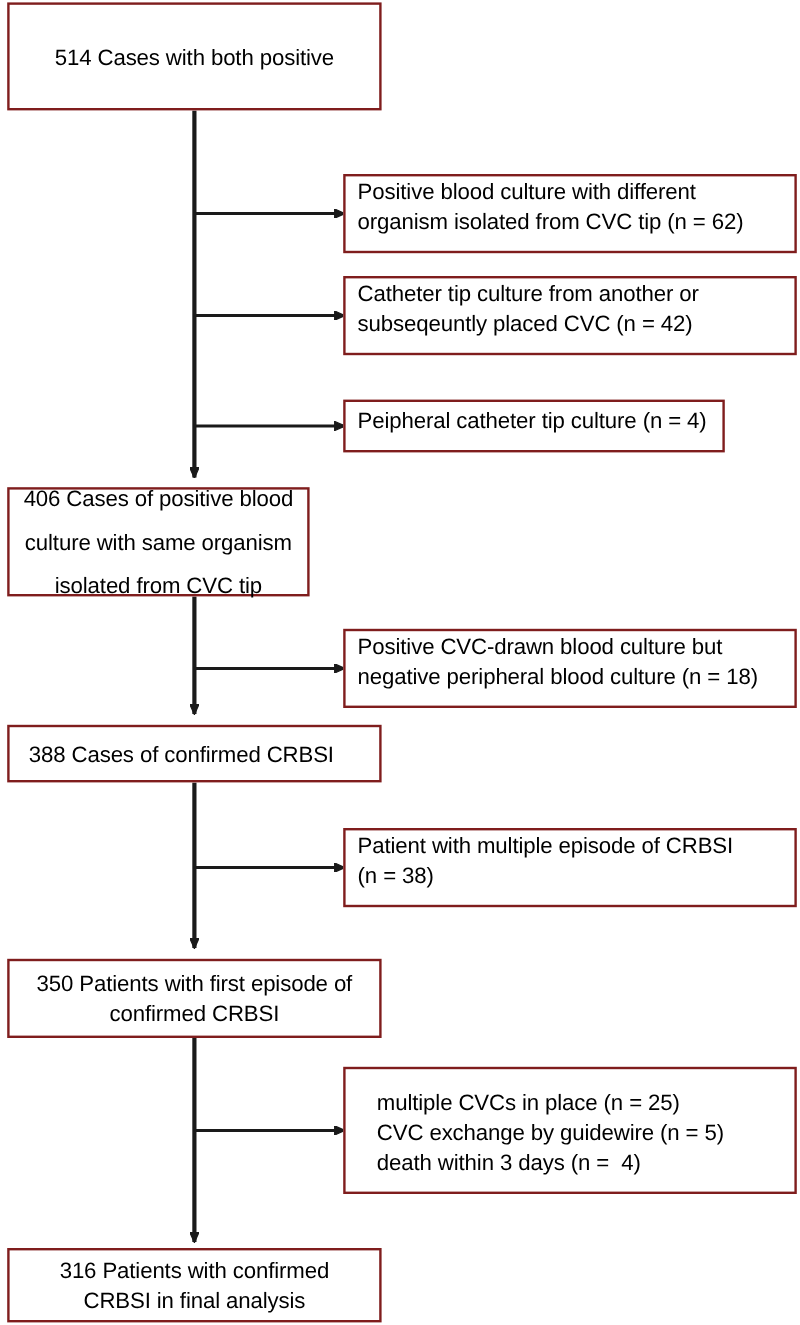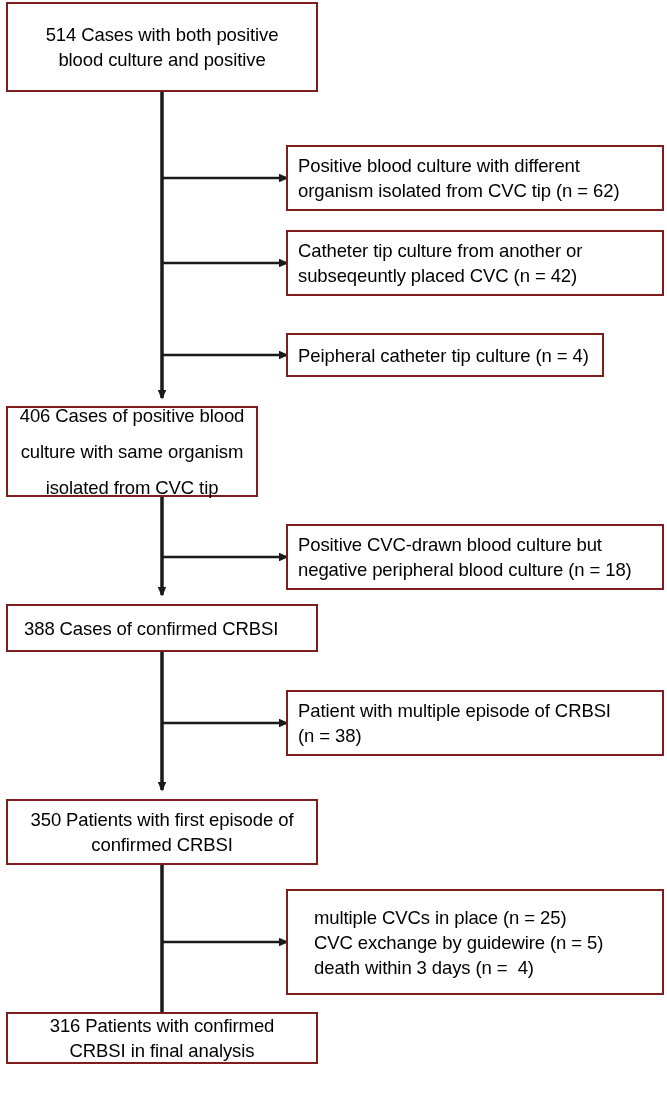--- a/index.html
+++ b/index.html
@@ -26,21 +26,21 @@
     color: #000000;
     font-size: 18.5px;
     line-height: 25px;
     letter-spacing: -0.1px;
   }
   .node-box.center-text { align-items: center; text-align: center; }
   .node-box.left-text  { align-items: flex-start; text-align: left; }
   .node-line { display: block; white-space: pre; }
   .node-line.indent-1 { padding-left: 11px; }
   .main-box { padding: 0 8px; }
-  .side-box { padding: 12px 10px; }
+  .side-box { padding: 12px 10px; justify-content: flex-end; }
   .main-left-pad { padding-left: 16px; }
   svg.connectors {
     position: absolute;
     left: 0; top: 0;
     width: 667px;
     height: 1104px;
     pointer-events: none;
   }
   svg.connectors line, svg.connectors path { stroke: #1a1a1a; }
 </style>
@@ -67,39 +67,38 @@
 
     <line x1="162" y1="652" x2="162" y2="790" stroke-width="3.5" marker-end="url(#arrowhead)"></line>
     <line x1="162" y1="723" x2="287" y2="723" stroke-width="2.5" marker-end="url(#arrowhead)"></line>
 
     <line x1="162" y1="865" x2="162" y2="1035" stroke-width="3.5" marker-end="url(#arrowhead)"></line>
     <line x1="162" y1="942" x2="287" y2="942" stroke-width="2.5" marker-end="url(#arrowhead)"></line>
   </svg>
 
   <div class="node-box main-box center-text" style="left:6px; top:2px; width:312px; height:90px;">
     <span class="node-line">514 Cases with both positive</span>
-    <span class="node-line">blood culture and positive</span>
   </div>
 
   <div class="node-box main-box center-text" style="left:6px; top:406px; width:252px; height:91px;gap:11px;">
     <span class="node-line">406 Cases of positive blood</span>
     <span class="node-line">culture with same organism</span>
     <span class="node-line">isolated from CVC tip</span>
   </div>
 
   <div class="node-box main-box left-text main-left-pad" style="left:6px; top:604px; width:312px; height:48px;">
     <span class="node-line">388 Cases of confirmed CRBSI</span>
   </div>
 
   <div class="node-box main-box center-text" style="left:6px; top:799px; width:312px; height:66px;">
     <span class="node-line">350 Patients with first episode of</span>
     <span class="node-line">confirmed CRBSI</span>
   </div>
 
-  <div class="node-box main-box center-text" style="left:6px; top:1012px; width:312px; height:52px;align-items:center;">
+  <div class="node-box main-box center-text" style="left:6px; top:1040px; width:312px; height:62px;align-items:center;">
     <span class="node-line">316 Patients with confirmed</span>
     <span class="node-line">CRBSI in final analysis</span>
   </div>
 
   <div class="node-box side-box left-text" style="left:286px; top:145px; width:378px; height:66px;">
     <span class="node-line">Positive blood culture with different</span>
     <span class="node-line">organism isolated from CVC tip (n = 62)</span>
   </div>
 
   <div class="node-box side-box left-text" style="left:286px; top:230px; width:378px; height:66px;">

